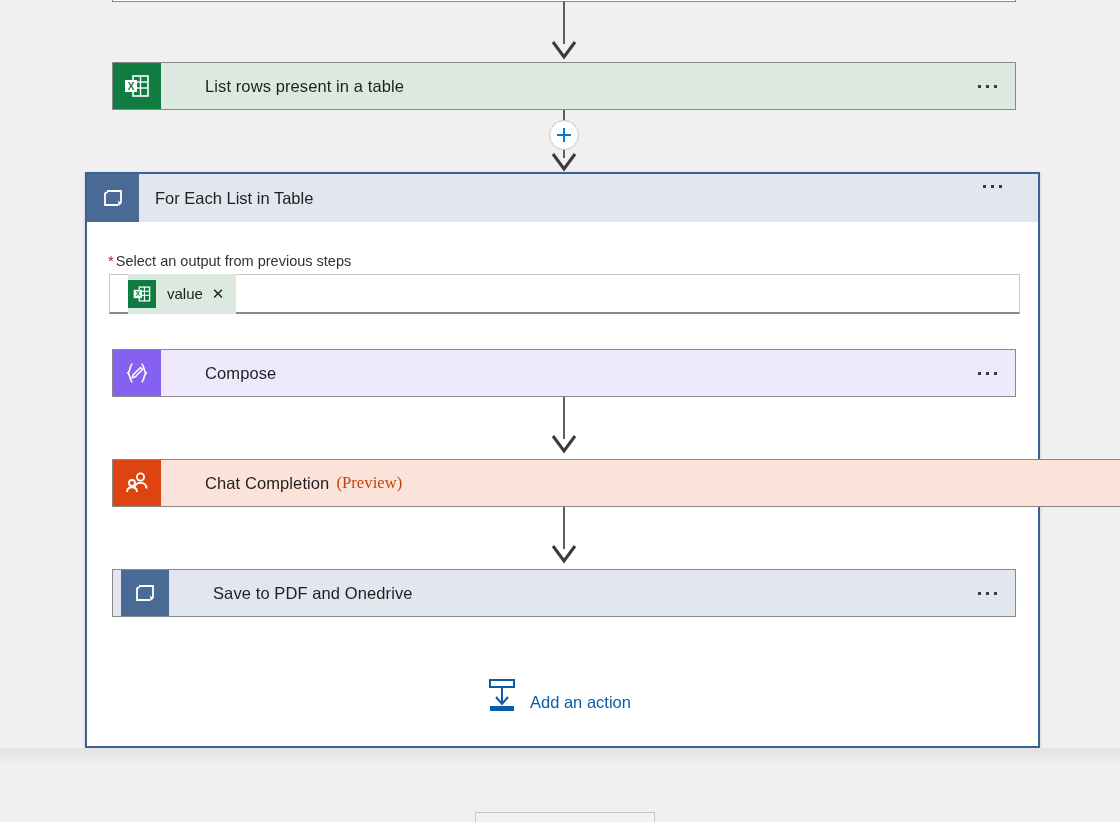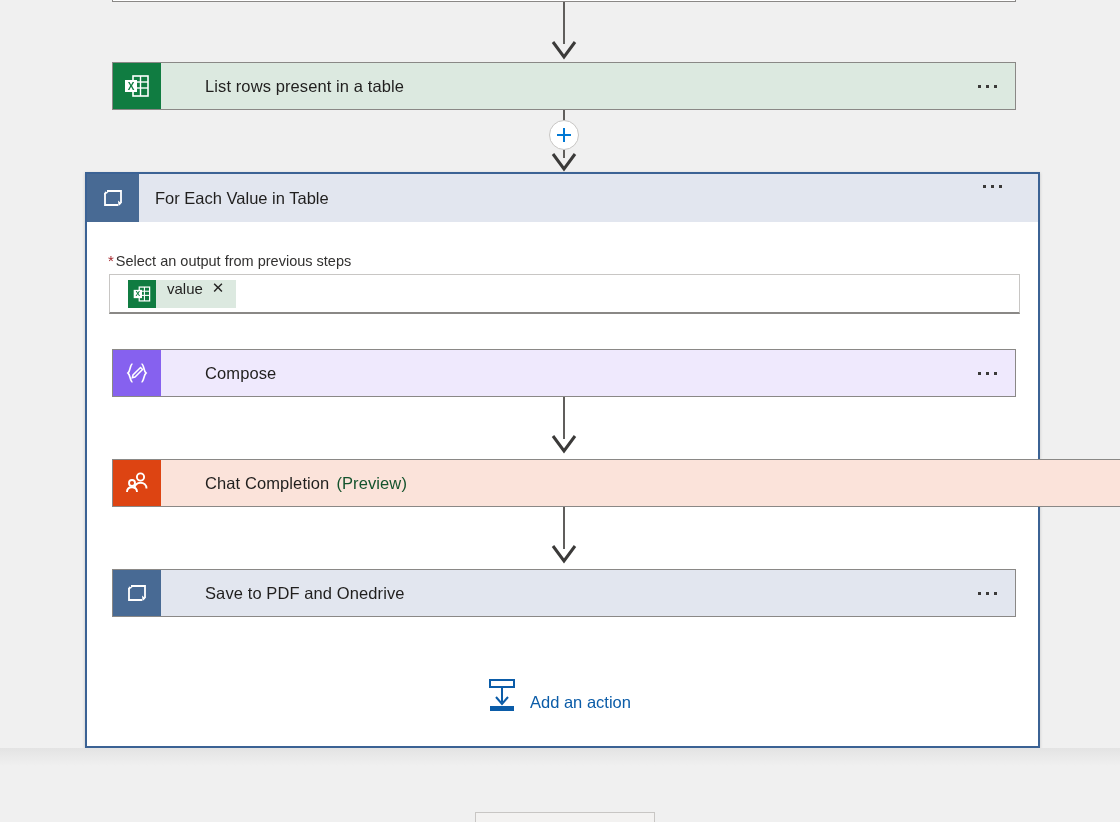--- a/index.html
+++ b/index.html
@@ -105,22 +105,23 @@
     display: flex;
     align-items: center;
     padding-left: 16px;
     font-size: 16.5px;
     letter-spacing: 0.1px;
     color: #201f1e;
     white-space: nowrap;
     margin-left: 28px;
   }
   .card .card-title .suffix {
-    color: #14532d;
+    color: #c2410c;
     margin-left: 7px;
+    font-family: Liberation Serif, serif;
   }
   .card .ellipsis {
     width: 56px;
     display: flex;
     align-items: center;
     justify-content: center;
     cursor: pointer;
   }
   .ellipsis .dot {
     width: 3px;
@@ -201,21 +202,22 @@
     border: 1px solid #c8c6c4;
     border-bottom: 2px solid #8a8886;
     box-sizing: border-box;
     display: flex;
     align-items: center;
     padding-left: 18px;
     cursor: text;
   }
   .token {
     display: inline-flex;
-    height: 28px;
+    align-items: center;
+    height: 40px;
     background: #dce9e0;
     cursor: pointer;
   }
   .token .tok-icon {
     width: 28px;
     height: 28px;
     background: #107c41;
     display: flex;
     align-items: center;
     justify-content: center;
@@ -322,21 +324,21 @@
     <div id="foreach-header">
       <div class="icon-box">
         <svg width="24" height="24" viewBox="0 0 24 24">
           <path d="M4 7 V19 H17" fill="none" stroke="#ffffff" stroke-width="1.8"></path>
           <path d="M6 5 H20 V17" fill="none" stroke="#ffffff" stroke-width="1.8"></path>
           <path d="M3 9 L4 5.5 L7.5 6.5" fill="#ffffff"></path>
           <path d="M17 14.5 L20.5 17.5 L17.5 20" fill="#ffffff"></path>
         </svg>
       </div>
       <div class="hdr-title">
-        <span>For Each Value in Table</span>
+        <span>For Each List in Table</span>
       </div>
       <div class="ellipsis">
         <span class="dot"></span><span class="dot"></span><span class="dot"></span>
       </div>
     </div>
   </div>
 
   <div class="field-label">
     <span class="req">*</span><span>Select an output from previous steps</span>
   </div>
@@ -403,21 +405,21 @@
     </div>
   </div>
 
   <div class="conn" style="top:507px;height:42px;"></div>
   <div class="arrowhead" style="top:544px;">
     <svg width="26" height="22" viewBox="0 0 26 22">
         <path d="M2 2 L13 17 L24 2" fill="none" stroke="#3b3a39" stroke-width="3"></path>
       </svg>
   </div>
 
-  <div class="card loop" style="left:112px; top:569px; width:904px;">
+  <div class="card loop" style="left:112px; top:569px; width:904px;padding-left:8px;">
     <div class="icon-box">
       <svg width="24" height="24" viewBox="0 0 24 24">
         <path d="M4 7 V19 H17" fill="none" stroke="#ffffff" stroke-width="1.8"></path>
         <path d="M6 5 H20 V17" fill="none" stroke="#ffffff" stroke-width="1.8"></path>
         <path d="M3 9 L4 5.5 L7.5 6.5" fill="#ffffff"></path>
         <path d="M17 14.5 L20.5 17.5 L17.5 20" fill="#ffffff"></path>
       </svg>
     </div>
     <div class="card-title">
       <span>Save to PDF and Onedrive</span>

